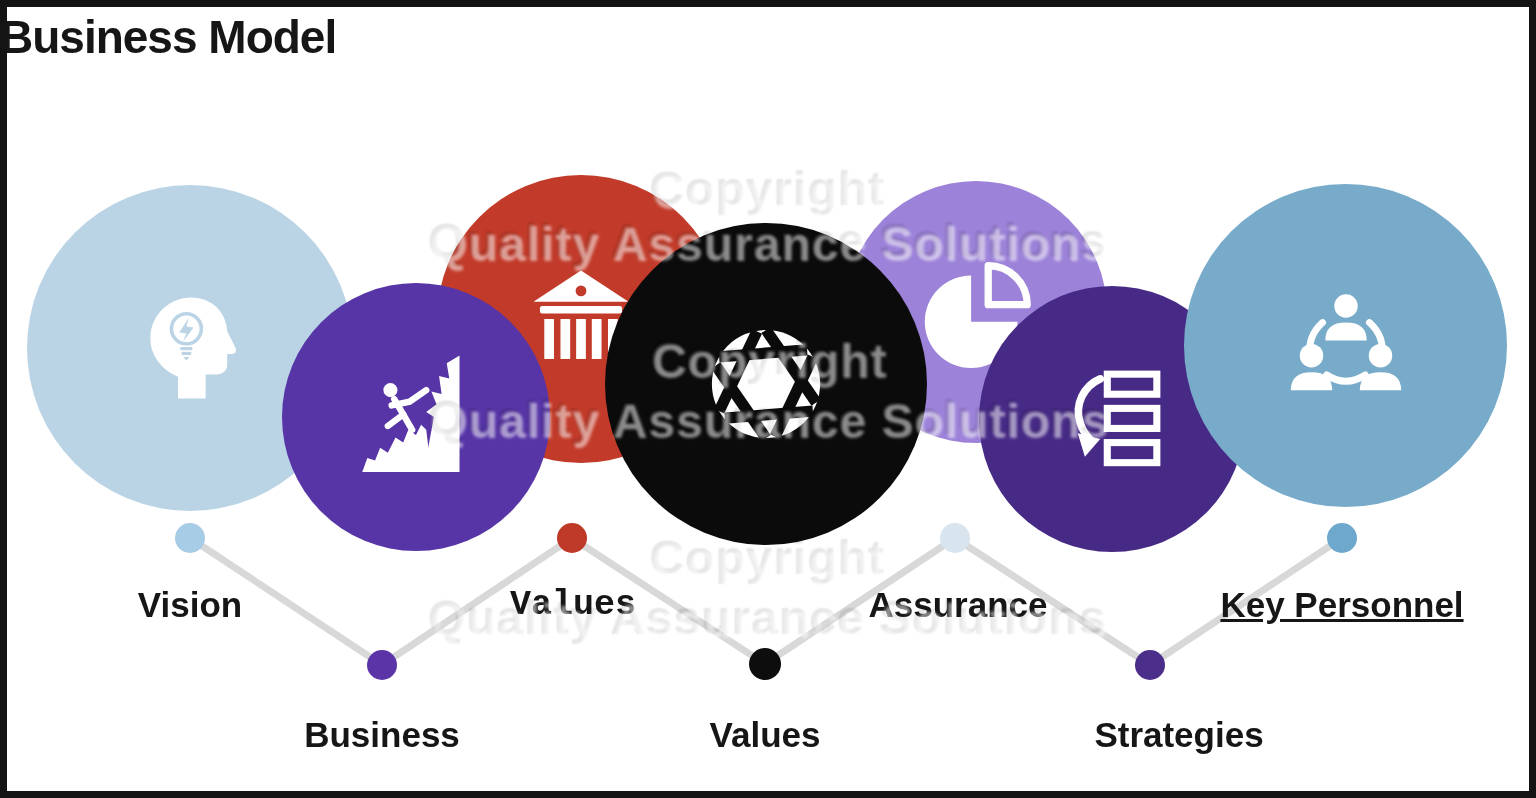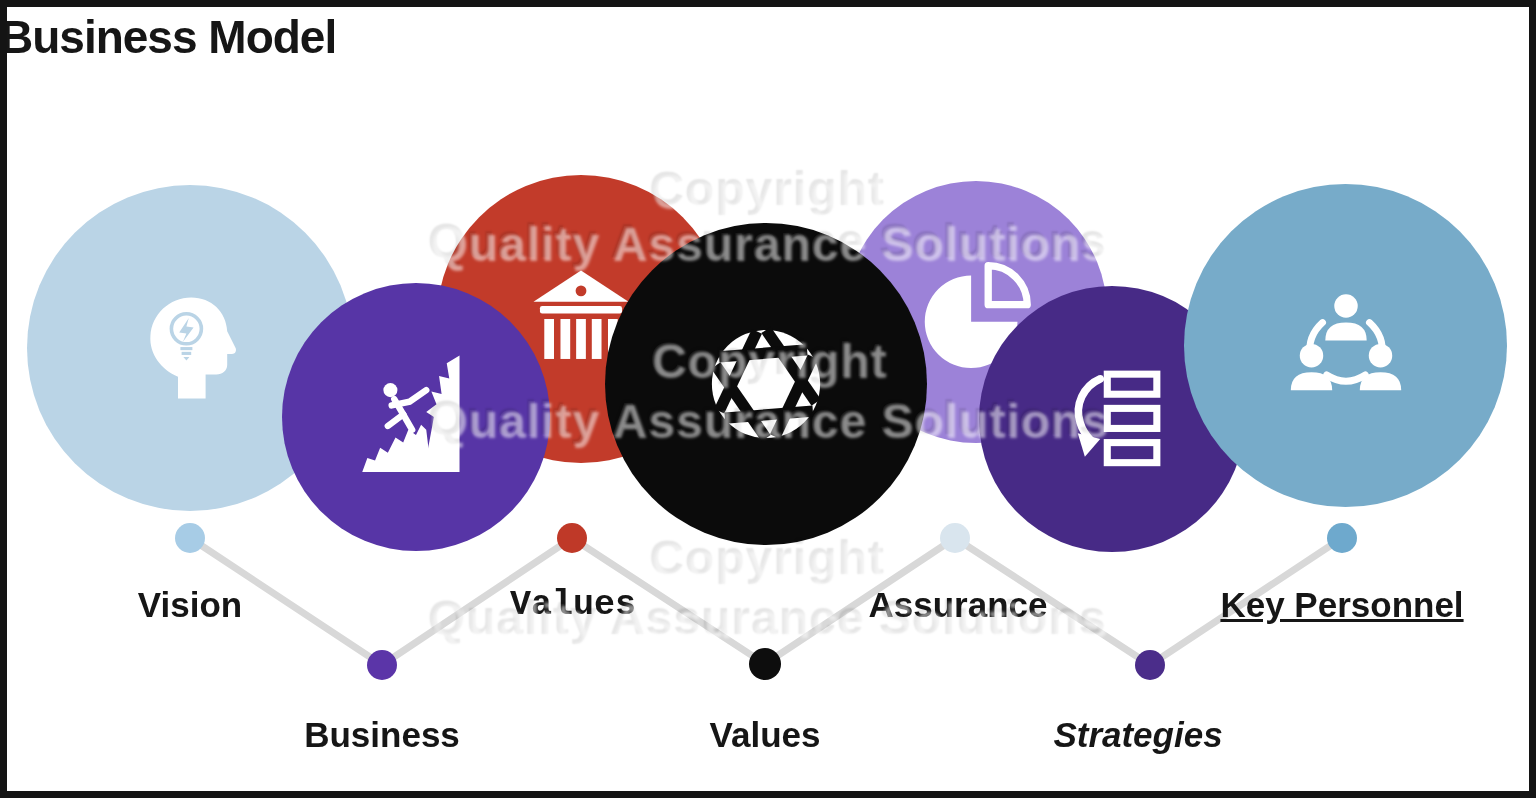--- a/index.html
+++ b/index.html
@@ -162,14 +162,14 @@
   <circle cx="955" cy="538" r="15" fill="#d9e5ee"></circle>
   <circle cx="1150" cy="665" r="15" fill="#4b2d8a"></circle>
   <circle cx="1342" cy="538" r="15" fill="#6ea9cd"></circle>
 </svg>
 
 <div class="lbl" style="left:190px;top:585px;">Vision</div>
 <div class="lbl" style="left:382px;top:715px;">Business</div>
 <div class="lbl" style="left:573px;top:585px;font-family:Liberation Mono, monospace;">Values</div>
 <div class="lbl" style="left:765px;top:715px;">Values</div>
 <div class="lbl" style="left:958px;top:585px;">Assurance</div>
-<div class="lbl" style="left:1138px;top:715px;font-style:italic;">Strategies</div>
+<div class="lbl" style="left:1179px;top:715px;">Strategies</div>
 <div class="lbl" style="left:1342px;top:585px;text-decoration:underline;">Key Personnel</div>
 
 </body></html>

